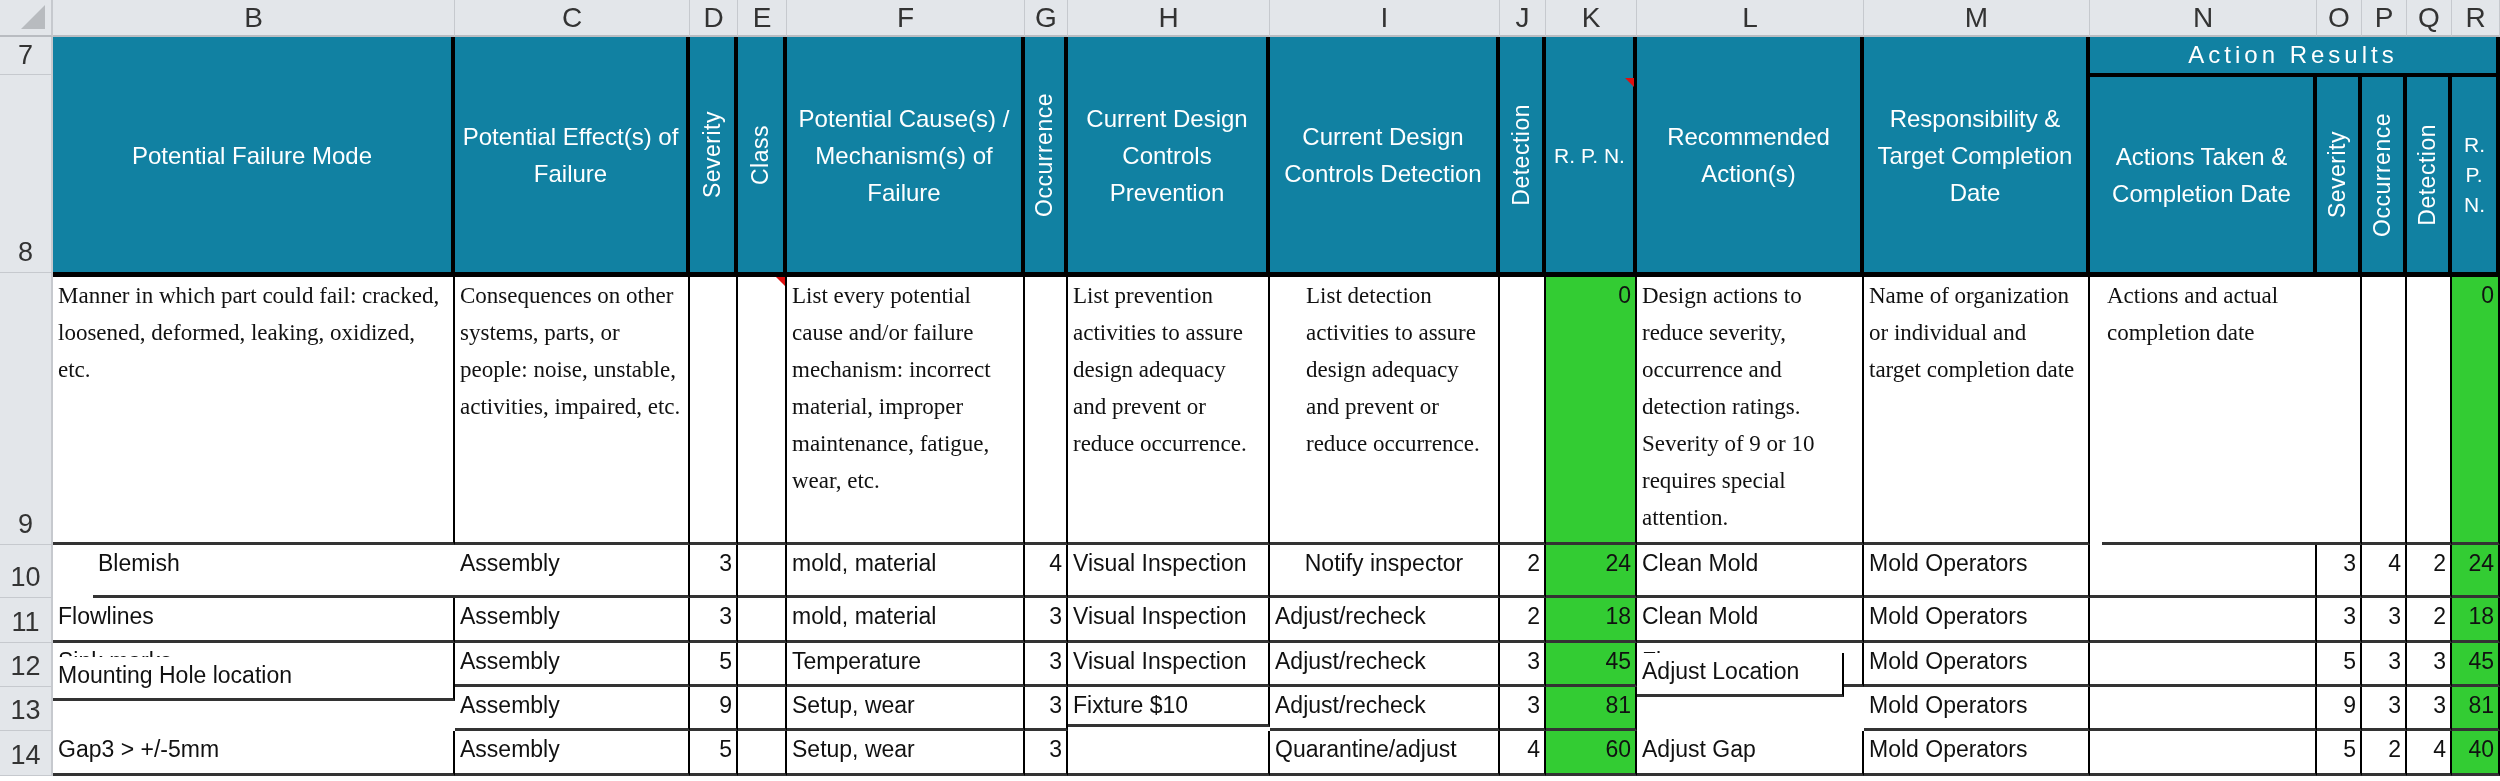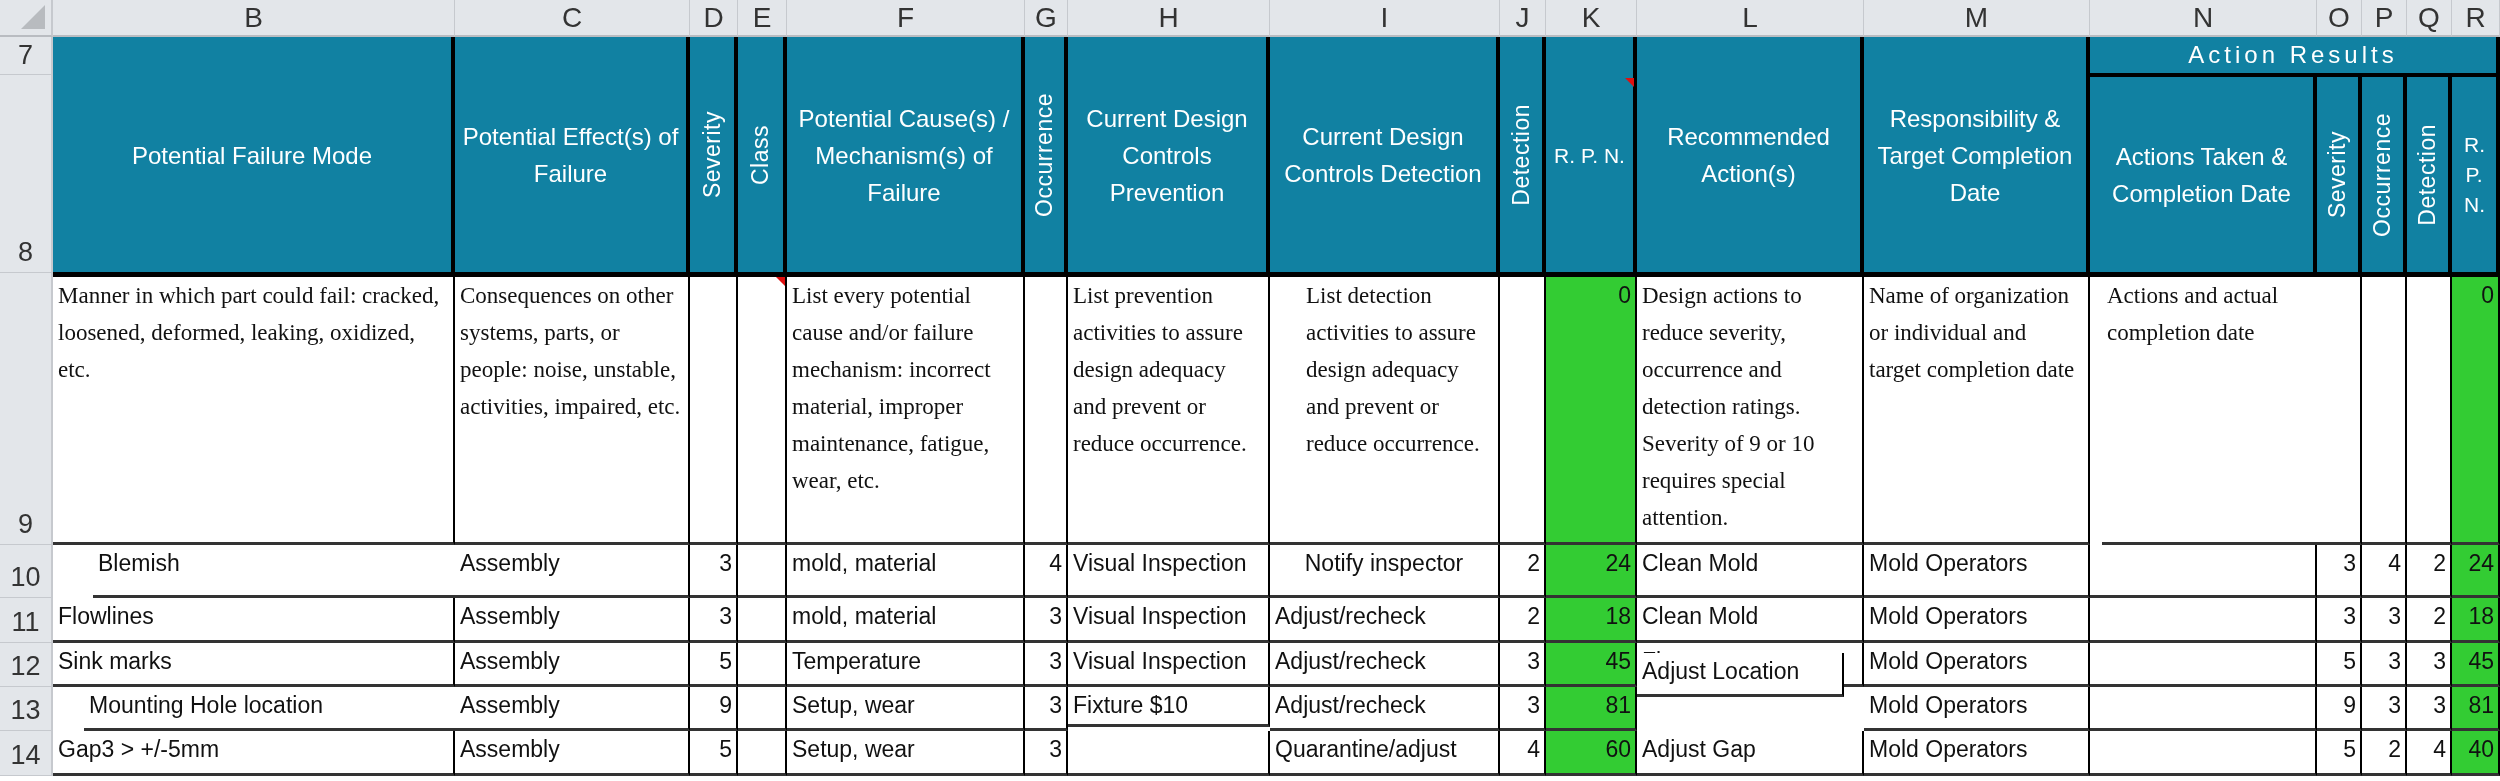--- a/index.html
+++ b/index.html
@@ -187,21 +187,21 @@
       <div class="abs cell num green" style="left: 1546px; top: 643px; width: 91px; height: 44px; white-space: nowrap;"><span>45</span></div>
       <div class="abs cell" style="left: 1637px; top: 643px; width: 227px; height: 44px; white-space: nowrap;"><span>Fixture</span></div>
       <div class="abs cell" style="left: 1864px; top: 643px; width: 226px; height: 44px; white-space: nowrap;"><span>Mold Operators</span></div>
       <div class="abs cell" style="left: 2090px; top: 643px; width: 227px; height: 44px; white-space: nowrap;"><span></span></div>
       <div class="abs cell num" style="left: 2317px; top: 643px; width: 45px; height: 44px; white-space: nowrap;"><span>5</span></div>
       <div class="abs cell num" style="left: 2362px; top: 643px; width: 45px; height: 44px; white-space: nowrap;"><span>3</span></div>
       <div class="abs cell num" style="left: 2407px; top: 643px; width: 45px; height: 44px; white-space: nowrap;"><span>3</span></div>
       <div class="abs cell num green" style="left: 2452px; top: 643px; width: 48px; height: 44px; white-space: nowrap;"><span>45</span></div>
     </div>
     <div>
-      <div class="abs cell" style="left: 53px; top: 687px; width: 436px; height: 44px; white-space: nowrap; margin-left: 31px;"><span>Mounting Hole location</span></div>
+      <div class="abs cell" style="left: 53px; top: 657px; width: 402px; height: 44px; white-space: nowrap;"><span>Mounting Hole location</span></div>
       <div class="abs cell" style="left: 455px; top: 687px; width: 235px; height: 44px; white-space: nowrap;"><span>Assembly</span></div>
       <div class="abs cell num" style="left: 690px; top: 687px; width: 48px; height: 44px; white-space: nowrap;"><span>9</span></div>
       <div class="abs cell" style="left: 738px; top: 687px; width: 49px; height: 44px; white-space: nowrap;"><span></span></div>
       <div class="abs cell" style="left: 787px; top: 687px; width: 238px; height: 44px; white-space: nowrap;"><span>Setup, wear</span></div>
       <div class="abs cell num" style="left: 1025px; top: 687px; width: 43px; height: 44px; white-space: nowrap;"><span>3</span></div>
       <div class="abs cell" style="left: 1068px; top: 687px; width: 202px; height: 40px; white-space: nowrap;"><span>Fixture $10</span></div>
       <div class="abs cell" style="left: 1270px; top: 687px; width: 230px; height: 44px; white-space: nowrap;"><span>Adjust/recheck</span></div>
       <div class="abs cell num" style="left: 1500px; top: 687px; width: 46px; height: 44px; white-space: nowrap;"><span>3</span></div>
       <div class="abs cell num green" style="left: 1546px; top: 687px; width: 91px; height: 44px; white-space: nowrap;"><span>81</span></div>
       <div class="abs cell" style="left: 1637px; top: 653px; width: 207px; height: 44px; white-space: nowrap;"><span>Adjust Location</span></div>

